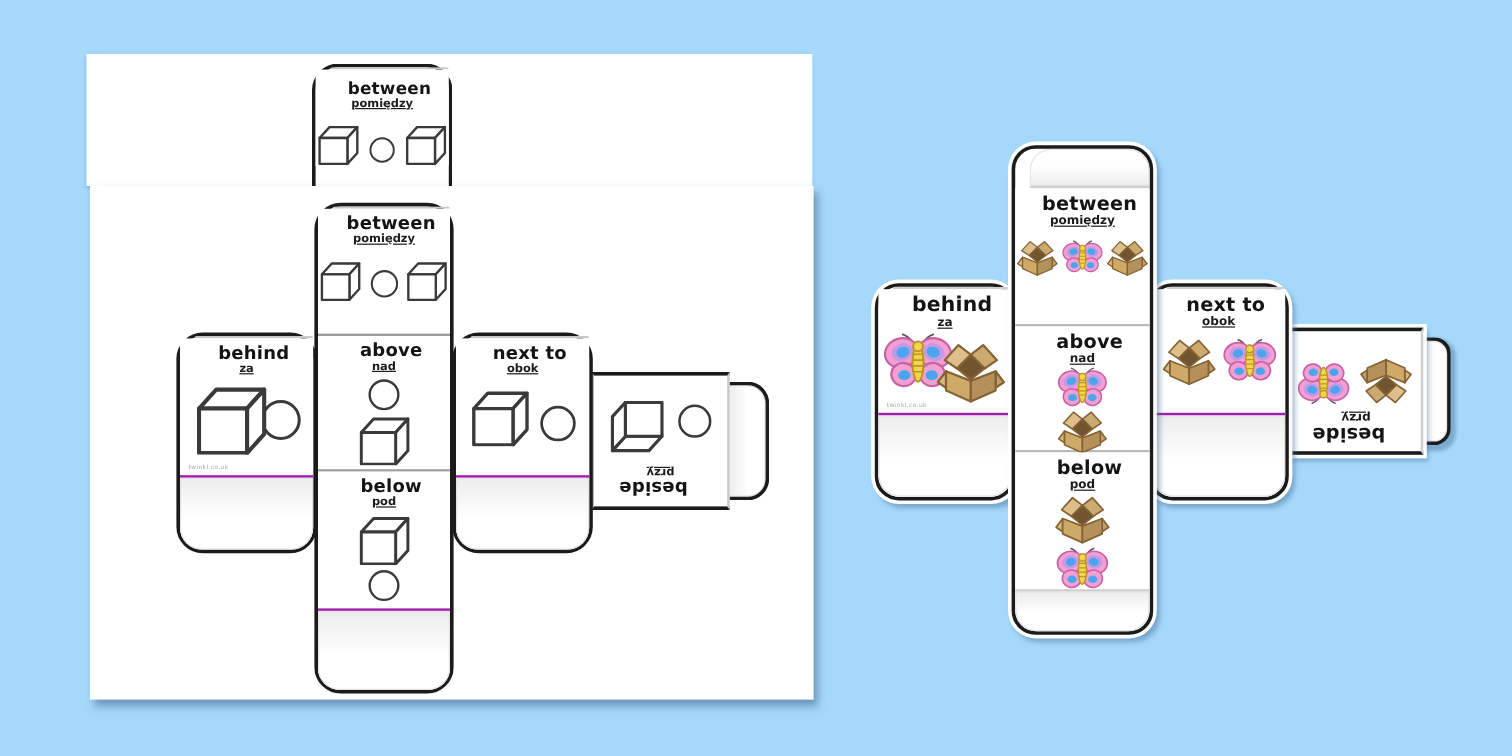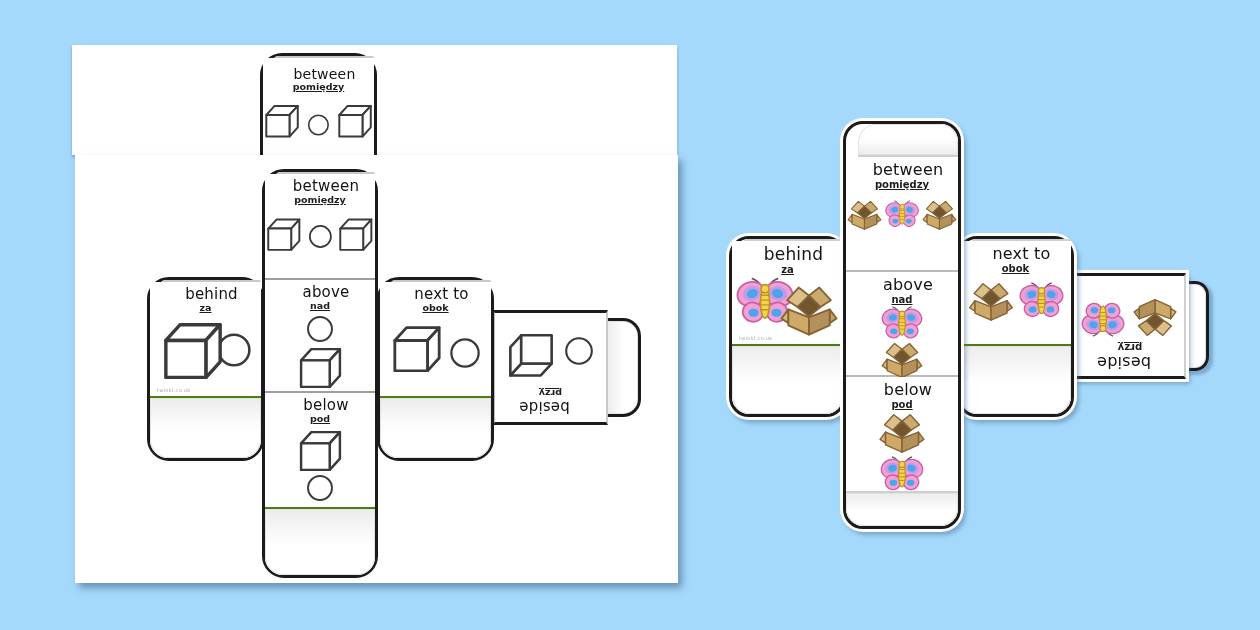--- a/index.html
+++ b/index.html
@@ -19,22 +19,22 @@
     box-sizing:border-box;display:flex;flex-direction:column;}
   .flap{flex:0 0 auto;box-sizing:border-box;
     background:linear-gradient(180deg,#ffffff 45%,#ececec 100%);
     box-shadow:inset 0 0 0 1px #e2e2e2;}
   .flap.t{border-bottom:2px solid #c8c8c8;border-radius:18px 18px 0 0;}
   .flap.b{flex:1 1 auto;border-top:0;border-radius:0 0 18px 18px;
     background:linear-gradient(0deg,#ffffff 45%,#ececec 100%);}
   .cell{flex:0 0 auto;box-sizing:border-box;text-align:center;position:relative;
     padding-top:5px;background:#fff;}
   .cut{border-bottom:2px solid #9e9e9e;}
-  .fold{border-bottom:2px solid #4d7c0f;}
-  .t{font-weight:normal;color:#141414;font-size:15px;line-height:1.05;letter-spacing:.2px;margin-left:12px;}
+  .fold{border-bottom:2px solid #a21caf;}
+  .t{font-weight:bold;color:#141414;font-size:15px;line-height:1.05;letter-spacing:.2px;margin-left:12px;}
   .s{font-weight:bold;color:#1c1c1c;font-size:9.5px;line-height:1.15;text-decoration:underline;}
   .art-row{display:flex;justify-content:center;align-items:flex-end;}
   .art-col{display:flex;flex-direction:column;align-items:center;}
   .wm{position:absolute;left:7px;bottom:3px;font-size:5px;color:#a8a8a8;letter-spacing:.3px;}
   .flip{transform:rotate(180deg);width:100%;height:100%;box-sizing:border-box;}
   svg.ic{display:block;}
 
   
   #bw-col   {left:187px;top:14px;width:116px;height:409px;border-radius:22px;}
   #bw-behind{left:72px; top:122px;width:117px;height:184px;border-radius:22px;}

